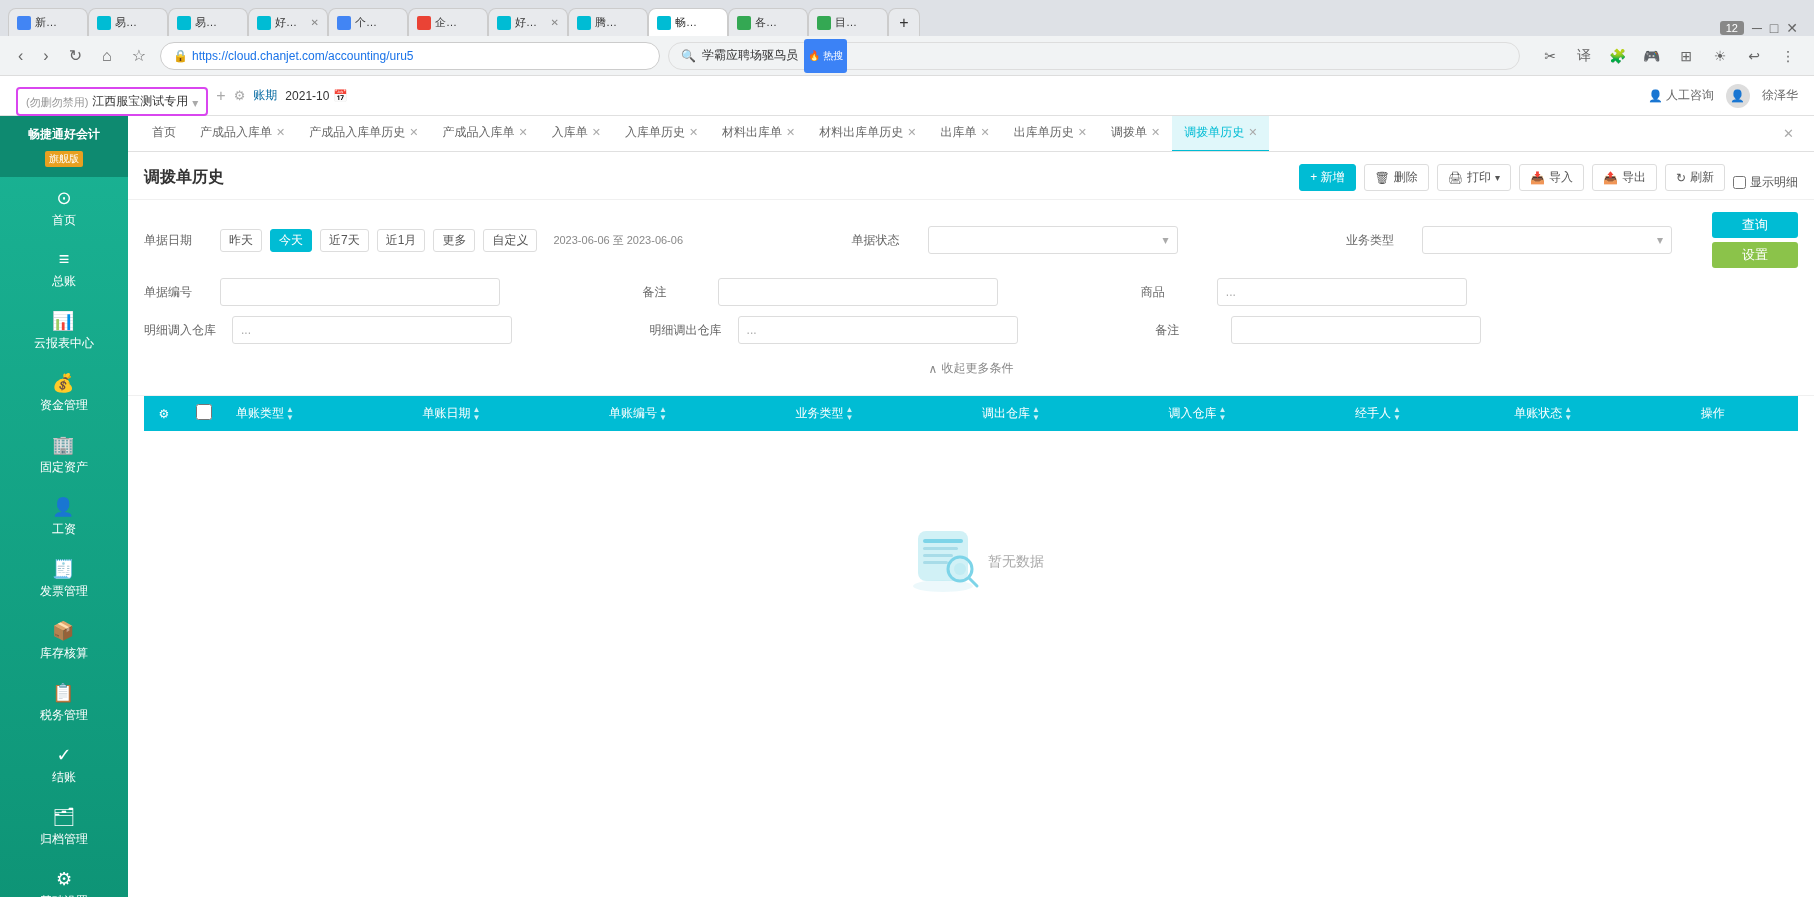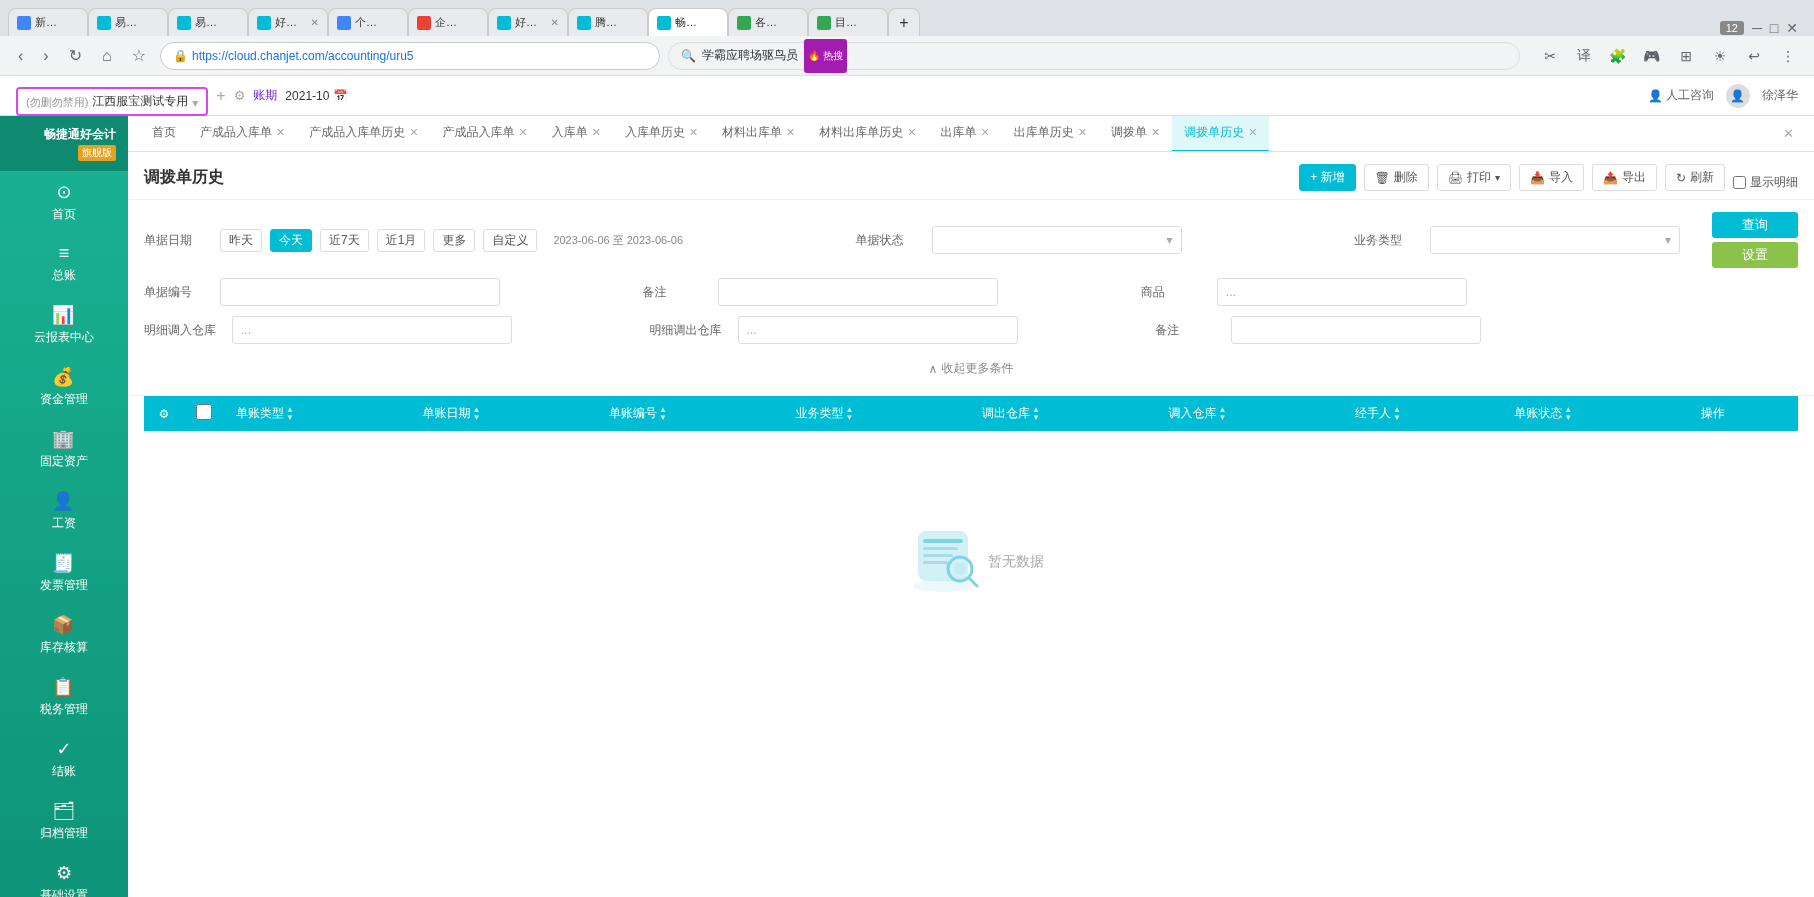--- a/index.html
+++ b/index.html
@@ -19,34 +19,34 @@
     .address-bar span { color: #1a73e8; }
     .search-bar { flex: 1; height: 28px; background: #f1f3f4; border: 1px solid #ddd; border-radius: 14px; display: flex; align-items: center; padding: 0 12px; font-size: 12px; color: #333; gap: 6px; }
     .toolbar-icons { display: flex; gap: 6px; align-items: center; margin-left: 8px; }
     .toolbar-icon { width: 28px; height: 28px; display: flex; align-items: center; justify-content: center; cursor: pointer; border-radius: 50%; color: #666; font-size: 14px; }
 
     
     .app-layout { display: flex; height: calc(100vh - 112px); }
 
     
     .sidebar { width: 128px; background: linear-gradient(180deg, #1ab394 0%, #0e9476 100%); display: flex; flex-direction: column; align-items: center; padding: 0; flex-shrink: 0; }
-    .sidebar-logo { width: 100%; background: #0e8a70; padding: 10px 12px; text-align: right; color: white; }
+    .sidebar-logo { width: 100%; background: #0e8a70; padding: 10px 4px; text-align: center; color: white; }
     .sidebar-item { width: 100%; padding: 10px 0; display: flex; flex-direction: column; align-items: center; color: white; cursor: pointer; font-size: 12px; gap: 3px; }
     .sidebar-item .icon { font-size: 18px; }
 
     
     .top-nav { background: white; height: 36px; display: flex; align-items: center; padding: 0 12px; border-bottom: 1px solid #e0e0e0; gap: 0; overflow-x: auto; }
     .top-nav-tab { padding: 0 12px; height: 36px; display: flex; align-items: center; font-size: 12px; color: #666; cursor: pointer; white-space: nowrap; border-bottom: 2px solid transparent; }
     .top-nav-tab.active { color: #00bcd4; background: #e0f7fa; border-bottom: 2px solid #00bcd4; }
     .top-nav-tab .close-btn { margin-left: 4px; color: #aaa; font-size: 11px; }
 
     
     .account-bar { background: white; height: 40px; display: flex; align-items: center; padding: 0 16px; border-bottom: 1px solid #e0e0e0; gap: 8px; }
     .company-selector { display: flex; align-items: flex-end; gap: 4px; padding: 4px 8px; border: 2px solid #d946ef; border-radius: 4px; cursor: pointer; font-size: 12px; color: #333; margin-top: 12px; }
-    .period-label { font-size: 12px; color: #6d28d9; }
+    .period-label { font-size: 12px; color: #0369a1; }
     .period-value { font-size: 12px; color: #333; display: flex; align-items: center; gap: 4px; }
     .right-account { margin-left: auto; display: flex; align-items: center; gap: 12px; font-size: 12px; color: #666; }
 
     
     .main-content { flex: 1; background: white; overflow-y: auto; }
 
     
     .page-header { padding: 12px 16px 8px; display: flex; align-items: center; justify-content: space-between; border-bottom: 1px solid #f0f0f0; }
     .page-title { font-size: 16px; font-weight: bold; color: #333; }
     .page-actions { display: flex; gap: 8px; align-items: flex-end; }
@@ -154,21 +154,21 @@
   <button class="nav-btn">↻</button>
   <button class="nav-btn">⌂</button>
   <button class="nav-btn">☆</button>
   <div class="address-bar">
     <span style="color:#4caf50;margin-right:4px;">🔒</span>
     <span>https://cloud.chanjet.com/accounting/uru5</span>
   </div>
   <div class="search-bar">
     <span>🔍</span>
     <span>学霸应聘场驱鸟员</span>
-    <span style="background:#a21caf;color:white;border-radius:3px;padding:10px 4px;font-size:10px;">🔥 <span>热搜</span></span>
+    <span style="background:#3b82f6;color:white;border-radius:3px;padding:10px 4px;font-size:10px;">🔥 <span>热搜</span></span>
   </div>
   <div class="toolbar-icons">
     <div class="toolbar-icon">✂</div>
     <div class="toolbar-icon">译</div>
     <div class="toolbar-icon">🧩</div>
     <div class="toolbar-icon">🎮</div>
     <div class="toolbar-icon">⊞</div>
     <div class="toolbar-icon">☀</div>
     <div class="toolbar-icon">↩</div>
     <div class="toolbar-icon">⋮</div>
@@ -196,21 +196,21 @@
     <span style="width:24px;height:24px;background:#ddd;border-radius:50%;display:inline-flex;align-items:center;justify-content:center;cursor:pointer;font-size:12px;">👤</span>
     <span>徐泽华</span>
   </div>
 </div>
 
 <div class="app-layout">
 
   <div class="sidebar">
     <div class="sidebar-logo">
       <div style="font-size:12px;font-weight:bold;color:white;line-height:1.4;">畅捷通好会计</div>
-      <div style="font-size:10px;background:#e8a020;color:white;padding:1px 4px;border-radius:2px;margin-top:2px;display:inline-block;">旗舰版</div>
+      <div style="font-size:10px;background:#e8a020;color:white;padding:1px 4px;border-radius:2px;margin-top:8px;display:inline-block;">旗舰版</div>
     </div>
     <div class="sidebar-item">
       <span class="icon">⊙</span>
       <span>首页</span>
     </div>
     <div class="sidebar-item">
       <span class="icon">≡</span>
       <span>总账</span>
     </div>
     <div class="sidebar-item">
@@ -365,21 +365,21 @@
           </div>
 
           <span style="flex:1;"></span>
 
           <span class="filter-label">业务类型</span>
           <div class="filter-select" style="width:250px;">
             <span></span>
             <span style="color:#aaa;">▾</span>
           </div>
 
-          <div style="display:flex;flex-direction:column;gap:4px;margin-left:16px;">
+          <div style="display:flex;flex-direction:column;gap:4px;margin-left:24px;">
             <button class="query-btn">查询</button>
             <button class="settings-btn">设置</button>
           </div>
         </div>
 
         <div class="filter-row">
           <span class="filter-label">单据编号</span>
           <input class="filter-input" style="width: 280px;">
 
           <span style="flex:0.2;"></span>

